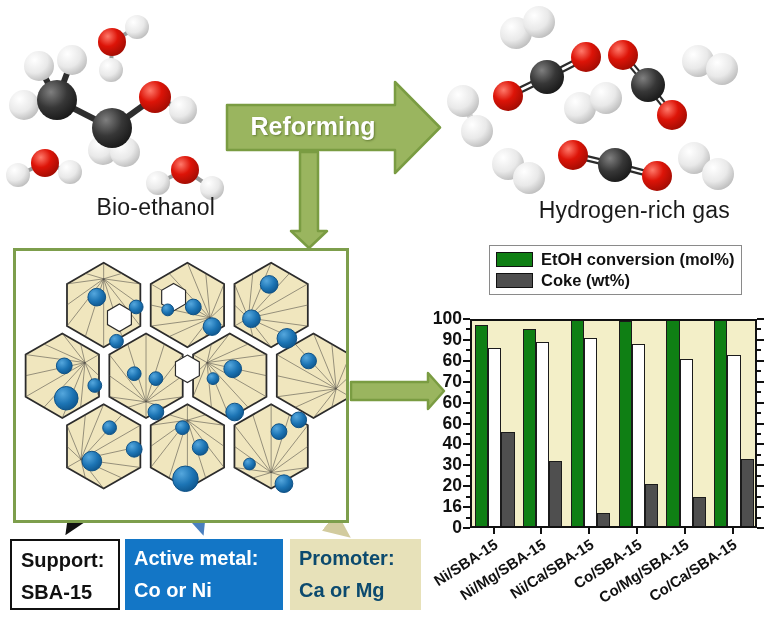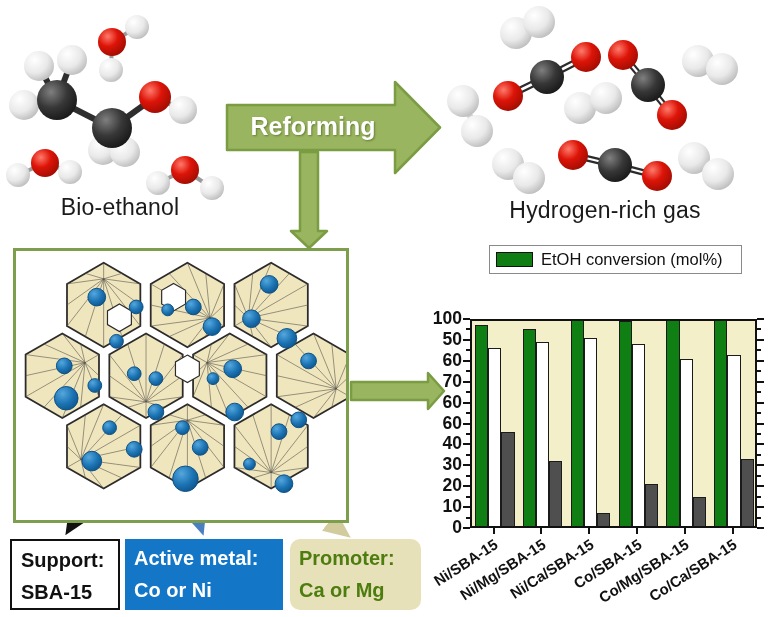--- a/index.html
+++ b/index.html
@@ -1,35 +1,35 @@
 <!DOCTYPE html>
 <html><head>
 <meta charset="utf-8">
 <style>
   html,body{margin:0;padding:0;background:#fff;}
   #canvas{position:relative;width:768px;height:617px;background:#fff;overflow:hidden;
           font-family:"Liberation Sans",sans-serif;}
   .abs{position:absolute;}
-  .caption{font-size:23px;color:#1a1a1a;text-align:center;letter-spacing:.2px;}
+  .caption{font-size:23px;color:#1a1a1a;text-align:right;letter-spacing:.2px;}
   #reforming-label{left:230px;top:112px;width:166px;text-align:center;color:#fff;
      font-size:25px;font-weight:bold;text-shadow:1px 1px 2px rgba(60,80,20,.55);}
   #hexbox{left:13px;top:248px;width:336px;height:275px;background:#fff;
      border:3px solid #7D9E4C;box-sizing:border-box;}
   #hexbox svg{width:100%;height:100%;display:block;}
   .labelbox{top:539px;height:71px;box-sizing:border-box;padding:3px 0 16px 9px;
      font-weight:bold;font-size:20px;line-height:32px;}
   #support-box{left:10px;width:110px;background:#fff;border:2.5px solid #111;color:#111;}
   #active-box{left:125px;width:158px;background:#1376C6;color:#fff;}
-  #promoter-box{left:290px;width:131px;background:#E7E1B9;color:#4d7c0f;border-radius:10px;}
+  #promoter-box{left:290px;width:131px;background:#E7E1B9;color:#0c4a6e;}
   #legend-box{left:489px;top:245px;width:253px;background:#fff;border:1.5px solid #8a8a8a;
      box-sizing:border-box;padding:3px 6px;}
   .legend-row{display:flex;align-items:center;height:21px;}
   .swatch{width:37px;height:15px;border:1.6px solid #111;box-sizing:border-box;
      margin-right:8px;flex:none;}
-  .legend-label{font-weight:normal;font-size:16.5px;color:#111;white-space:nowrap;}
+  .legend-label{font-weight:bold;font-size:16.5px;color:#111;white-space:nowrap;}
   .legend-label sub{font-size:11px;}
   .bar{position:absolute;box-sizing:border-box;border:1.5px solid #1b1b1b;}
   .tick{position:absolute;background:#111;}
   .ytl{position:absolute;width:38px;text-align:right;font-weight:bold;font-size:17.5px;color:#111;}
   .xcl{position:absolute;width:120px;text-align:right;font-weight:bold;font-size:15px;color:#111;
      transform:rotate(-33deg);transform-origin:100% 50%;white-space:nowrap;}
   #plot-bg{left:470px;top:319px;width:287px;height:209px;}
   #plot-frame{left:470px;top:319px;width:287px;height:209px;border:2px solid #111;
      box-sizing:border-box;pointer-events:none;}
 </style>
@@ -392,21 +392,21 @@
       <div class="bar" style="left: 740.567px; top: 459.03px; width: 13.2px; height: 68.97px; background: rgb(79, 79, 79); border-color: rgb(27, 27, 27);"></div>
       <div class="tick" style="left: 731.667px; top: 528px; width: 2px; height: 6px;"></div>
       <div class="xcl" style="left: 615.167px; top: 534px;">Co/Ca/SBA-15</div>
       <div class="tick" style="left: 463px; top: 527px; width: 7px; height: 2px;"></div>
       <div class="tick" style="left: 757px; top: 527px; width: 7px; height: 2px;"></div>
       <div class="ytl" style="left: 424px; top: 517px;">0</div>
       <div class="tick" style="left: 466px; top: 516.55px; width: 4px; height: 2px;"></div>
       <div class="tick" style="left: 757px; top: 516.55px; width: 4px; height: 2px;"></div>
       <div class="tick" style="left: 463px; top: 506.1px; width: 7px; height: 2px;"></div>
       <div class="tick" style="left: 757px; top: 506.1px; width: 7px; height: 2px;"></div>
-      <div class="ytl" style="left: 424px; top: 496.1px;">10</div>
+      <div class="ytl" style="left: 424px; top: 496.1px;">16</div>
       <div class="tick" style="left: 466px; top: 495.65px; width: 4px; height: 2px;"></div>
       <div class="tick" style="left: 757px; top: 495.65px; width: 4px; height: 2px;"></div>
       <div class="tick" style="left: 463px; top: 485.2px; width: 7px; height: 2px;"></div>
       <div class="tick" style="left: 757px; top: 485.2px; width: 7px; height: 2px;"></div>
       <div class="ytl" style="left: 424px; top: 475.2px;">20</div>
       <div class="tick" style="left: 466px; top: 474.75px; width: 4px; height: 2px;"></div>
       <div class="tick" style="left: 757px; top: 474.75px; width: 4px; height: 2px;"></div>
       <div class="tick" style="left: 463px; top: 464.3px; width: 7px; height: 2px;"></div>
       <div class="tick" style="left: 757px; top: 464.3px; width: 7px; height: 2px;"></div>
       <div class="ytl" style="left: 424px; top: 454.3px;">30</div>
@@ -432,29 +432,33 @@
       <div class="ytl" style="left: 424px; top: 370.7px;">70</div>
       <div class="tick" style="left: 466px; top: 370.25px; width: 4px; height: 2px;"></div>
       <div class="tick" style="left: 757px; top: 370.25px; width: 4px; height: 2px;"></div>
       <div class="tick" style="left: 463px; top: 359.8px; width: 7px; height: 2px;"></div>
       <div class="tick" style="left: 757px; top: 359.8px; width: 7px; height: 2px;"></div>
       <div class="ytl" style="left: 424px; top: 349.8px;">60</div>
       <div class="tick" style="left: 466px; top: 349.35px; width: 4px; height: 2px;"></div>
       <div class="tick" style="left: 757px; top: 349.35px; width: 4px; height: 2px;"></div>
       <div class="tick" style="left: 463px; top: 338.9px; width: 7px; height: 2px;"></div>
       <div class="tick" style="left: 757px; top: 338.9px; width: 7px; height: 2px;"></div>
-      <div class="ytl" style="left: 424px; top: 328.9px;">50</div>
+      <div class="ytl" style="left: 424px; top: 328.9px;">90</div>
       <div class="tick" style="left: 466px; top: 328.45px; width: 4px; height: 2px;"></div>
       <div class="tick" style="left: 757px; top: 328.45px; width: 4px; height: 2px;"></div>
       <div class="tick" style="left: 463px; top: 318px; width: 7px; height: 2px;"></div>
       <div class="tick" style="left: 757px; top: 318px; width: 7px; height: 2px;"></div>
       <div class="ytl" style="left: 424px; top: 308px;">100</div>
     </div>
   <div class="abs" id="plot-frame"></div>
 
   <div class="abs" id="legend-box">
     <div class="legend-row">
       <span class="swatch" style="background: rgb(15, 127, 20);"></span>
       <span class="legend-label">EtOH conversion (mol%)</span>
     </div>
+    <div class="legend-row">
+      <span class="swatch" style="background: rgb(79, 79, 79);"></span>
+      <span class="legend-label">Coke (wt%)</span>
+    </div>
   </div>
 
 </div>
 
 </body></html>

